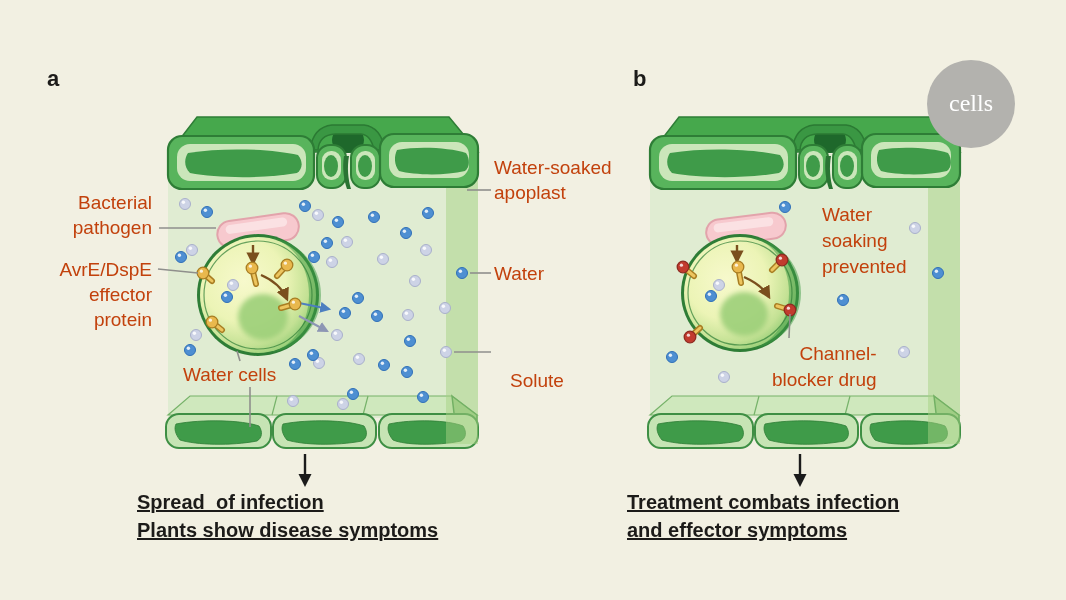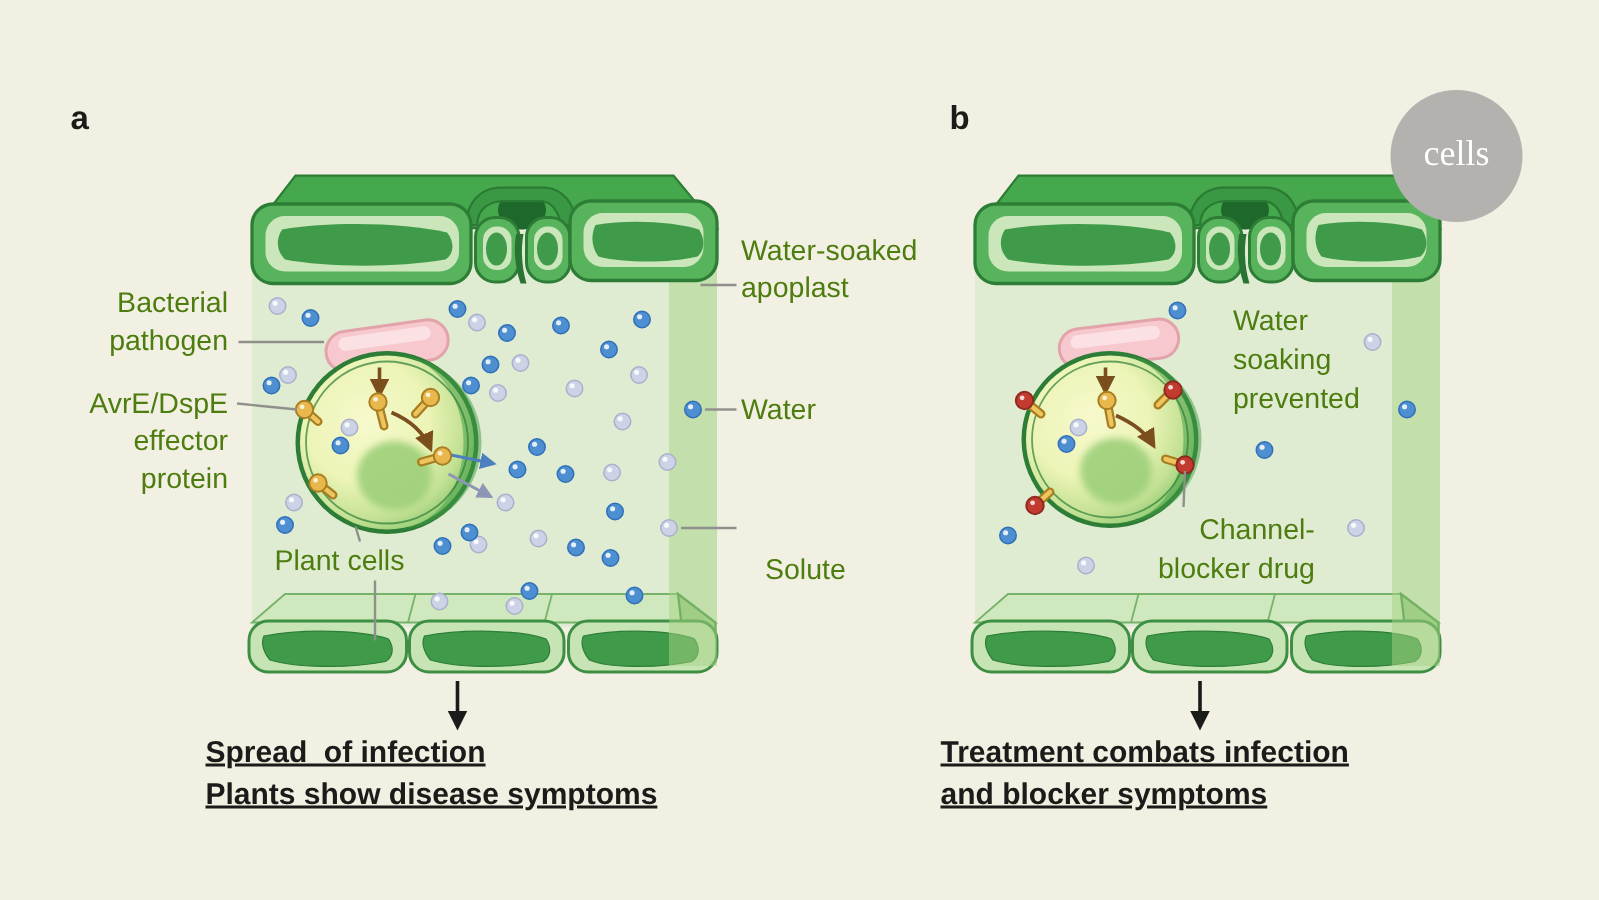--- a/index.html
+++ b/index.html
@@ -1,19 +1,19 @@
 <!DOCTYPE html>
 <html><head>
 <meta charset="utf-8">
 <style>
   html,body{margin:0;padding:0;}
   body{background:#f2f0e2;font-family:"Liberation Sans",sans-serif;}
   .stage{position:relative;width:1066px;height:600px;background:#f2f0e2;overflow:hidden;}
   svg.art{position:absolute;left:0;top:0;}
-  .lbl{position:absolute;font-size:19px;line-height:25px;color:#4d7c0f;white-space:pre-line;}
+  .lbl{position:absolute;font-size:19px;line-height:25px;color:#c2410c;white-space:pre-line;}
   .lbl.right{text-align:right;}
   .panel-letter{position:absolute;font-size:22px;font-weight:bold;color:#1c1b19;}
   .caption{position:absolute;width:348px;font-size:20px;font-weight:bold;
            line-height:28px;color:#1c1b19;white-space:pre-wrap;text-decoration:underline;}
   .logo{position:absolute;left:927px;top:60px;width:88px;height:88px;border-radius:50%;
         background:#b3b2ae;color:#ffffff;font-family:"Liberation Serif",serif;
         font-size:24px;text-align:center;line-height:86px;}
   
   #lbl-bacterial{left:40px;top:190px;width:112px;}
   #lbl-effector{left:40px;top:257px;width:112px;}
@@ -435,30 +435,30 @@
   </svg>
 
   <div class="panel-letter" id="letter-a">a</div>
   <div class="panel-letter" id="letter-b">b</div>
 
   <div class="lbl right" id="lbl-effector">AvrE/DspE
 effector
 protein</div>
   <div class="lbl right" id="lbl-bacterial">Bacterial
 pathogen</div>
-  <div class="lbl" id="lbl-plantcells">Plant cells</div>
+  <div class="lbl" id="lbl-plantcells">Water cells</div>
   <div class="lbl" id="lbl-watersoaked">Water-soaked
 apoplast</div>
   <div class="lbl" id="lbl-water">Water</div>
   <div class="lbl" id="lbl-solute">Solute</div>
   <div class="lbl" id="lbl-soaking">Water
 soaking
 prevented</div>
   <div class="lbl" id="lbl-channel">Channel-
 blocker drug</div>
 
   <div class="caption" id="caption-a">Spread  of infection
 Plants show disease symptoms</div>
   <div class="caption" id="caption-b">Treatment combats infection
-and blocker symptoms</div>
+and effector symptoms</div>
 
   <div class="logo">cells</div>
 </div>
 
 </body></html>

